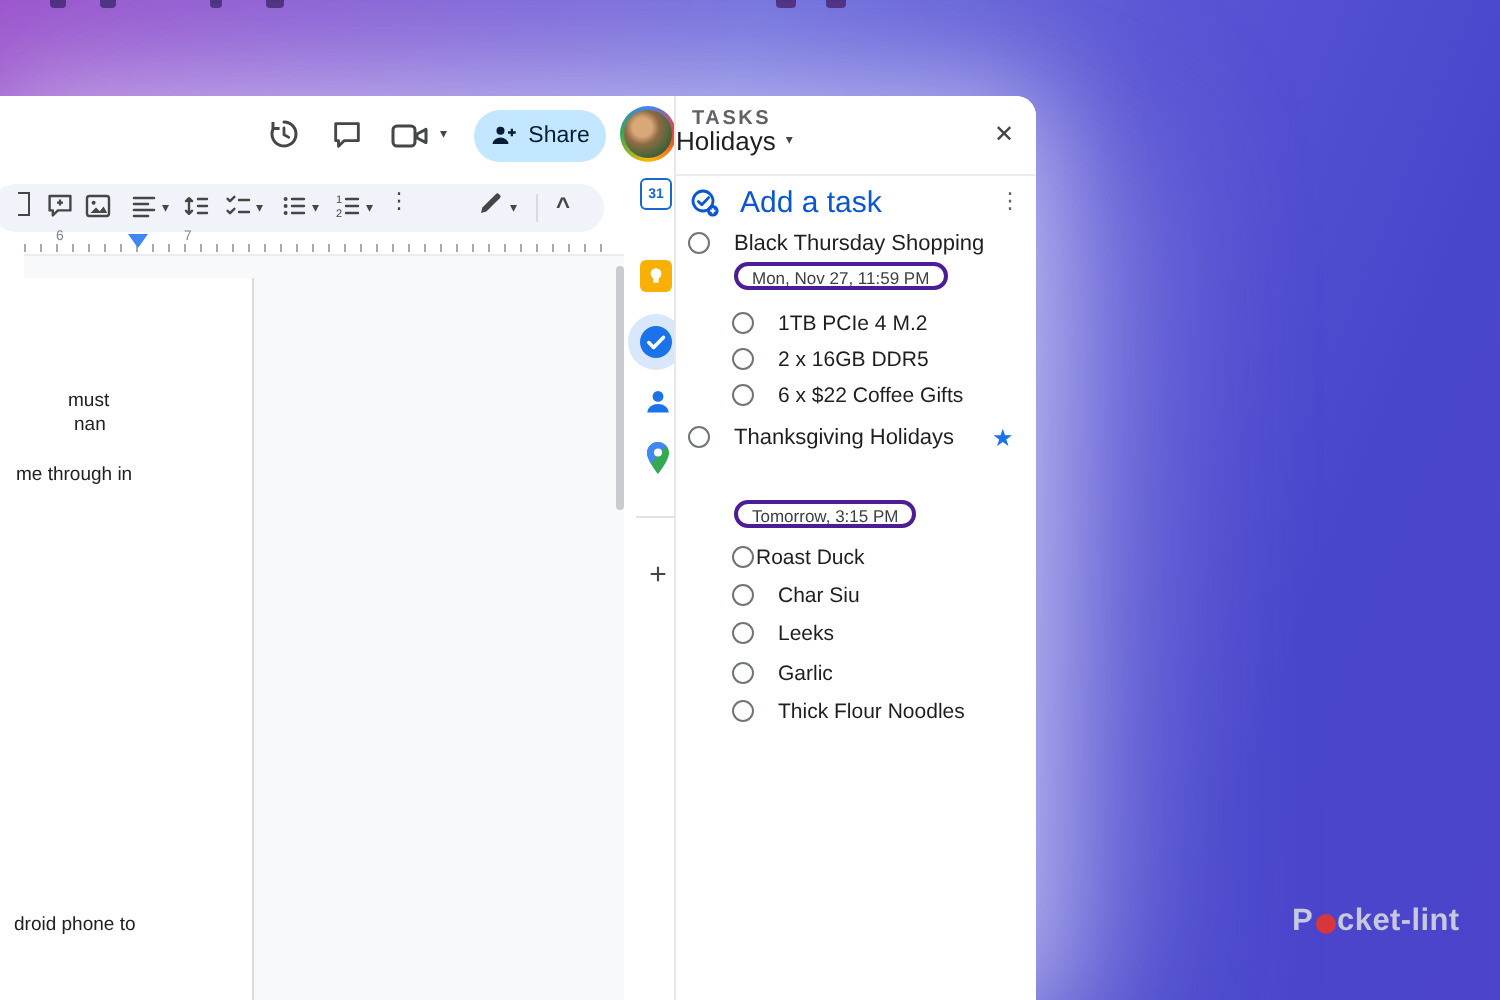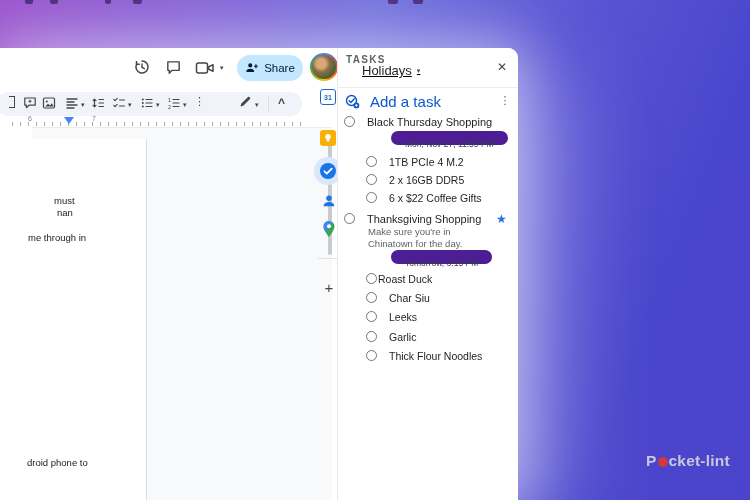--- a/index.html
+++ b/index.html
@@ -33,54 +33,54 @@
 
   
   #ruler { position:absolute; left:0; top:69px; width:293px; height:10px; background:#fff; }
   #ruler-ticks { position:absolute; left:0; bottom:1px; width:290px; height:4px;
     background-image:repeating-linear-gradient(to right,#a6abb2 0 1px,transparent 1px 8px); }
   .ruler-num { position:absolute; top:-2px; font-size:7px; color:#80868b; }
   #indent-marker { position:absolute; left:52px; top:0; width:0; height:0;
     border-left:5px solid transparent; border-right:5px solid transparent; border-top:7px solid #4285f4; }
 
   
-  #canvas { position:absolute; left:0; top:79px; width:300px; height:373px; background:#f8f9fa; border-top:1px solid #ececf0;margin-left:20px; }
+  #canvas { position:absolute; left:0; top:79px; width:300px; height:373px; background:#f8f9fa; border-top:1px solid #ececf0; }
   #page { position:absolute; left:0; top:11px; width:115px; height:362px; background:#fff; border-right:1px solid #d9dbdf; }
   .frag { position:absolute; font-size:9.5px; color:#202124; white-space:nowrap; }
   #doc-scrollbar { position:absolute; left:296px; top:5px; width:4px; height:122px; background:#c8cbd0; border-radius:2px; }
 
   
   .side-btn { position:absolute; display:flex; align-items:center; justify-content:center; }
   #cal-icon { width:16px; height:16px; border:1.5px solid #1967d2; border-radius:3px; background:#fff;
     font-size:7px; font-weight:bold; color:#1967d2; display:flex; align-items:center; justify-content:center; }
   #keep-icon { width:16px; height:16px; background:#f9b005; border-radius:3px; display:flex; align-items:center; justify-content:center; }
   #tasks-highlight { position:absolute; left:302px; top:109px; width:28px; height:28px; border-radius:50%; background:#d9e7fd; }
   #tasks-active-bar { position:absolute; left:334px; top:109px; width:4px; height:28px; background:#0b57d0; border-radius:3px 0 0 3px; }
   #companion-divider { position:absolute; left:306px; top:210px; width:24px; height:1px; background:#e2e2e2; }
   #addon-plus { position:absolute; left:308px; top:230px; width:18px; height:18px; font-size:15px; color:#444746;
     display:flex; align-items:center; justify-content:center; }
 
   
   #panel-border { position:absolute; left:337px; top:0; width:1px; height:452px; background:#e8e8e8; }
   #tasks-panel { position:absolute; left:338px; top:0; width:180px; height:452px; background:#fff; }
   #panel-overline { position:absolute; left:8px; top:6px; font-size:10px; letter-spacing:1.3px; color:#5f6368; font-weight:700; }
-  #list-switcher { position:absolute; left:24px; top:15px; display:flex; align-items:center; gap:5px; cursor:pointer;text-decoration:underline; }
+  #list-switcher { position:absolute; left:0; top:15px; display:flex; align-items:center; gap:5px; cursor:pointer; }
   #list-switcher .name { font-size:13px; color:#1f1f1f; }
   #panel-close { position:absolute; left:156px; top:11px; width:16px; height:16px; font-size:12px; color:#444746;
     display:flex; align-items:center; justify-content:center; cursor:pointer; }
   #panel-header-divider { position:absolute; left:0; top:39px; width:180px; height:1px; background:#ededed; }
   #add-task { position:absolute; left:7px; top:45px; display:flex; align-items:center; gap:10px; cursor:pointer; }
   #add-task .label { font-size:15px; font-weight:500; color:#0b57d0; }
   #panel-kebab { position:absolute; left:160px; top:44px; width:14px; height:16px; font-size:11px; color:#5f6368;
     display:flex; align-items:center; justify-content:center; }
   .task-circle { position:absolute; width:11px; height:11px; border:1.5px solid #70757a; border-radius:50%; cursor:pointer; }
   .task-title { position:absolute; font-size:11px; color:#1f1f1f; white-space:nowrap; cursor:pointer; }
   .task-desc { position:absolute; font-size:9.5px; line-height:1.3; color:#5f6368; width:116px; }
-  .chip { position:absolute; height:14px; line-height:12px; padding:0 7px; border:7px solid #4c1d95; border-radius:8px;
-    font-size:8.5px; color:#3c4043; background:#fff; white-space:nowrap; cursor:pointer;margin-left:24px; }
+  .chip { position:absolute; height:14px; line-height:12px; padding:0 7px; border:2px solid #4c1d95; border-radius:8px;
+    font-size:8.5px; color:#3c4043; background:#fff; white-space:nowrap; cursor:pointer; }
   .sub-label { position:absolute; font-size:10.5px; color:#1f1f1f; white-space:nowrap; cursor:pointer; }
   #task2-star { position:absolute; left:158px; top:164px; font-size:12px; color:#1a73e8; cursor:pointer; }
 
   
   #brand { position:absolute; left:646px; top:452px; display:flex; align-items:center; }
   #brand .t { font-size:15.5px; font-weight:bold; color:#c6c8e0; letter-spacing:.2px; }
   #brand .o { width:10px; height:10px; border-radius:50%; background:#d5373c; margin:2px 1px 0 1px; }
 </style>
 </head>
 <body>
@@ -269,23 +269,22 @@
       <div class="chip" style="left:29px;top:83px">Mon, Nov 27, 11:59 PM</div>
 
       <div class="task-circle" style="left:28px;top:108px"></div>
       <div class="sub-label" style="left:51px;top:108px">1TB PCIe 4 M.2</div>
       <div class="task-circle" style="left:28px;top:126px"></div>
       <div class="sub-label" style="left:51px;top:126px">2 x 16GB DDR5</div>
       <div class="task-circle" style="left:28px;top:144px"></div>
       <div class="sub-label" style="left:51px;top:144px">6 x $22 Coffee Gifts</div>
 
       <div class="task-circle" style="left:6px;top:165px"></div>
-      <div class="task-title" style="left:29px;top:165px">Thanksgiving Shopping</div>
+      <div class="task-title" style="left:29px;top:165px">Thanksgiving Holidays</div>
       <div id="task2-star">★</div>
-      <div class="task-desc" style="left:30px;top:178px">Make sure you're in Chinatown for the day.</div>
       <div class="chip" style="left:29px;top:202px">Tomorrow, 3:15 PM</div>
 
       <div class="task-circle" style="left:28px;top:225px"></div>
       <div class="sub-label" style="left:40px;top:225px">Roast Duck</div>
       <div class="task-circle" style="left:28px;top:244px"></div>
       <div class="sub-label" style="left:51px;top:244px">Char Siu</div>
       <div class="task-circle" style="left:28px;top:263px"></div>
       <div class="sub-label" style="left:51px;top:263px">Leeks</div>
       <div class="task-circle" style="left:28px;top:283px"></div>
       <div class="sub-label" style="left:51px;top:283px">Garlic</div>

